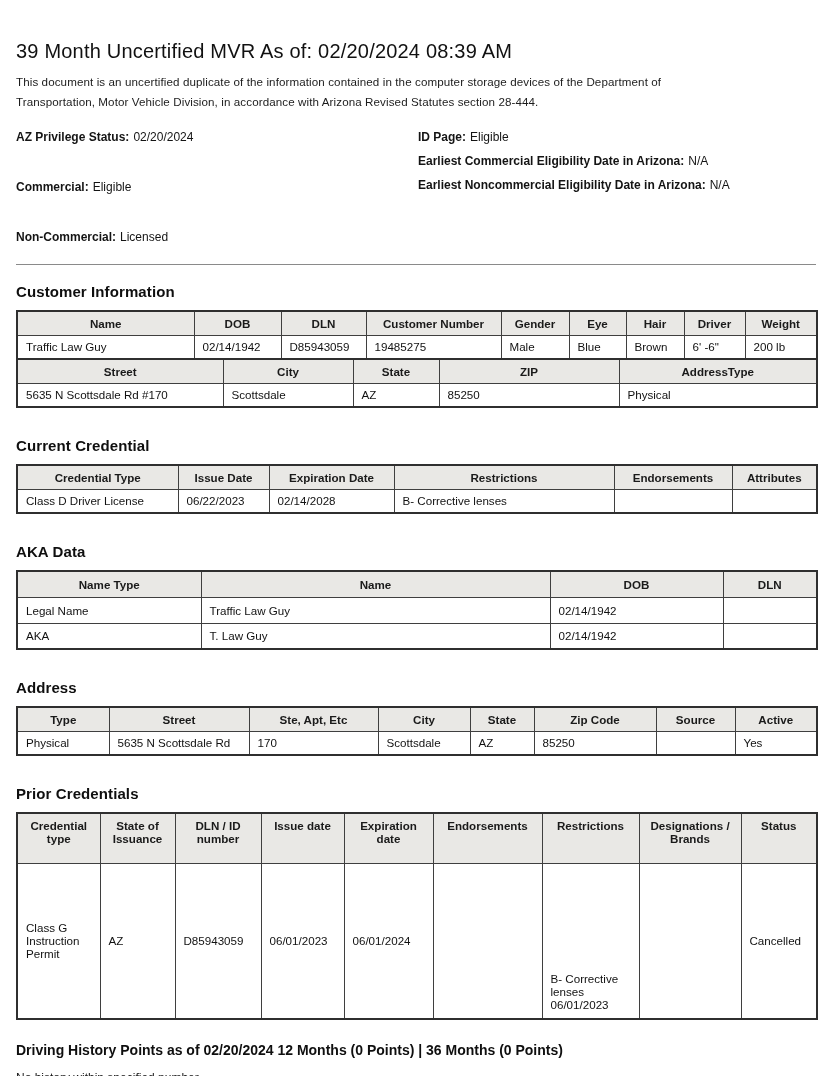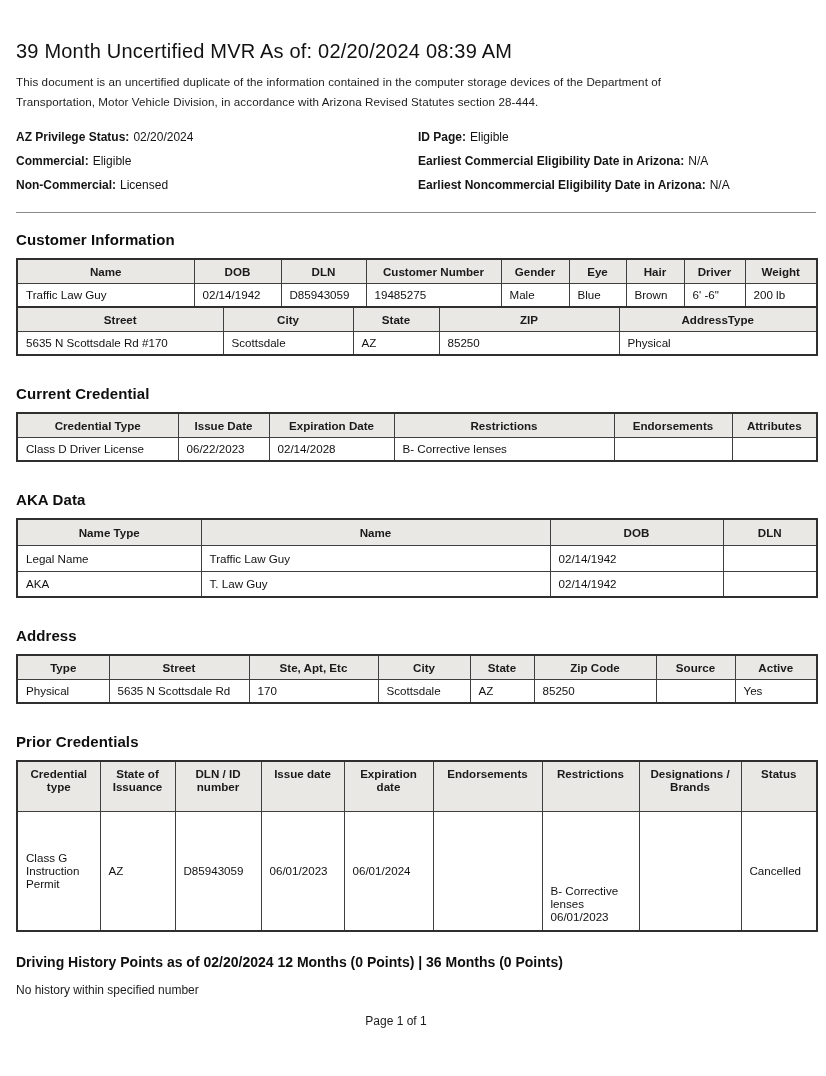--- a/index.html
+++ b/index.html
@@ -20,21 +20,21 @@
     font-size: 20px; font-weight: 400; color: #111;
     letter-spacing: 0.2px; line-height: 26px;
   }
   p.disclaimer {
     margin-top: 8px; font-size: 11.6px; line-height: 20px;
     color: #1c1c1c; max-width: 726px; letter-spacing: 0.1px;
   }
 
   .status-grid { display: flex; margin-top: 13px; }
   .status-col { display: flex; flex-direction: column; }
-  .status-col.left  { width: 402px; }
+  .status-col.left  { width: 402px; gap: 26px; }
   .status-col.right { flex: 1; }
   .status-row { line-height: 24px; font-size: 12px; white-space: nowrap; }
   .status-row .lbl { font-weight: bold; margin-right: 4px; }
 
   hr.divider {
     border: none; border-top: 1px solid #8a8a8a;
     margin: 15px 0 0 0; width: 800px;
   }
 
   h2.section-heading {
@@ -55,21 +55,21 @@
     text-align: left; vertical-align: middle;
     overflow: hidden; white-space: nowrap;
     font-weight: normal; color: #111;
   }
   .doc-table th {
     background: #e9e8e5; font-weight: bold; color: #1a1a1a; text-align: center;
   }
   .row-sm  { height: 24px; }
   .row-md  { height: 26px; }
   .row-hdr-tall { height: 50px; }
-  .row-tall { height: 120px; }
+  .row-tall { height: 156px; }
   .doc-table .wrap { white-space: normal; }
   .doc-table th.v-top, .doc-table td.v-top { vertical-align: top; padding-top: 5px; }
   .doc-table td.v-bottom { vertical-align: bottom; padding-bottom: 7px; }
 
   h3.dh-heading {
     margin-top: 22px; font-size: 14px; font-weight: bold; color: #0f0f0f;
   }
   p.dh-body { margin-top: 13px; font-size: 12px; color: #1b1b1b; }
   .page-footer {
     margin-top: 17px; text-align: center; font-size: 12px; color: #1b1b1b;

